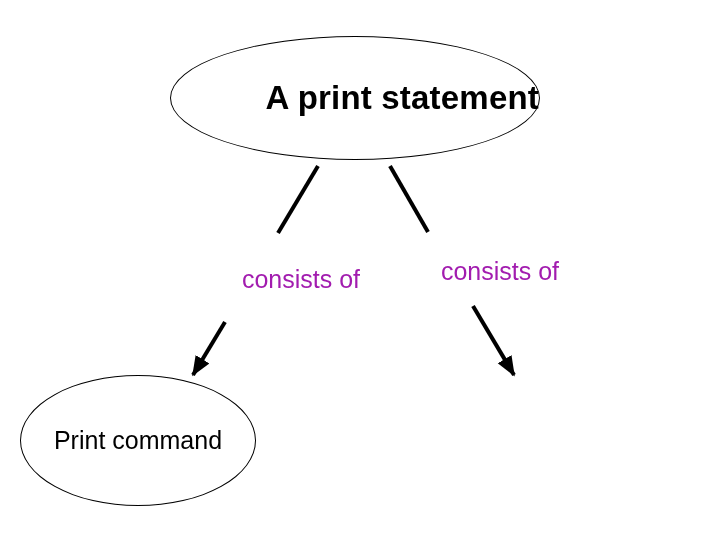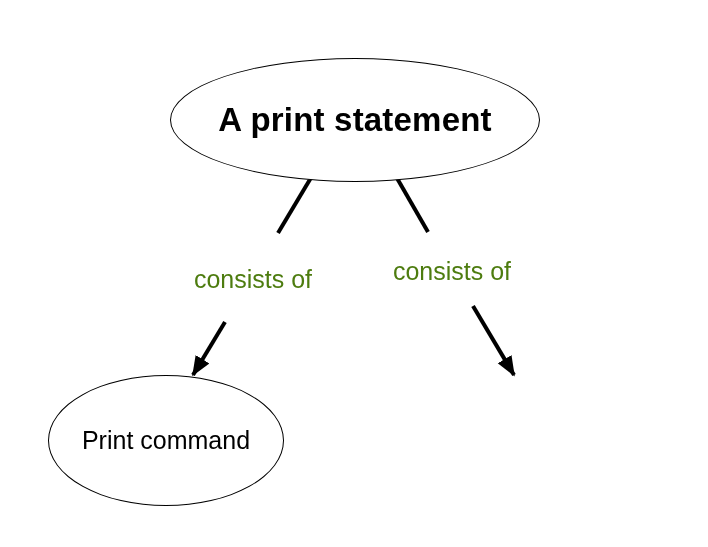--- a/index.html
+++ b/index.html
@@ -23,46 +23,47 @@
     position: absolute;
     border: 1.4px solid #000000;
     border-radius: 50%;
     background: #ffffff;
     display: flex;
     align-items: center;
     justify-content: center;
     color: #000000;
   }
   .node-root {
-    left: 170px; top: 58px;
-    width: 370px; height: 124px;
+    left: 170px; top: 36px;
+    width: 370px; height: 124px; justify-content: flex-end;
   }
   .node-root .node-label {
     font-size: 33px;
     font-weight: bold;
     letter-spacing: 0.2px;
   }
   .node-child .node-label {
     font-size: 25px;
     font-weight: normal;
   }
   .node-print-command {
-    left: 48px; top: 375px;
+    left: 20px; top: 375px;
     width: 236px; height: 131px;
   }
   .node-string {
     left: 436px; top: 376px;
     width: 234px; height: 130px;
   }
   .edge-label {
     position: absolute;
     font-size: 25px;
-    color: #4d7c0f;
+    color: #a21caf;
     white-space: nowrap;
     transform: translate(-50%, -50%);
+    margin-left: 48px;
   }
   .edge-label-left  { left: 253px; top: 279px; }
   .edge-label-right { left: 452px; top: 271px; }
 </style>
 </head>
 <body>
 
 <div class="canvas">
 
   <svg class="connector-layer" viewBox="0 0 708 547" xmlns="http://www.w3.org/2000/svg">

